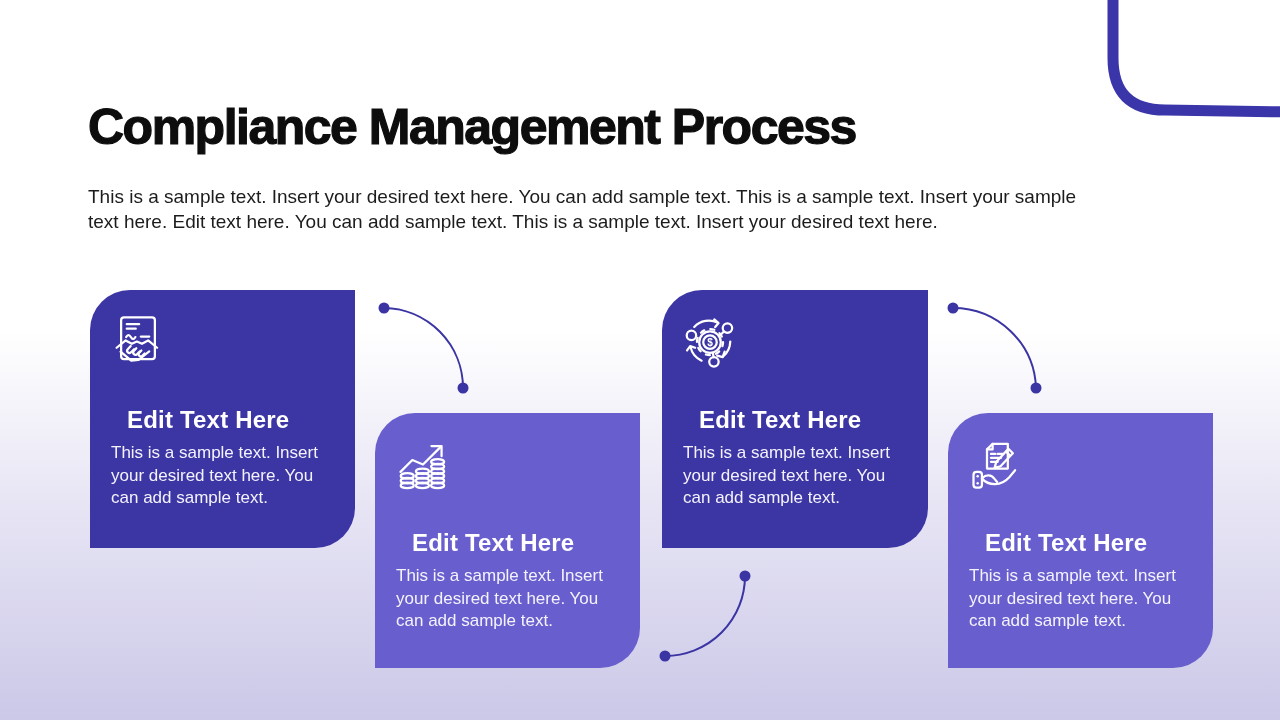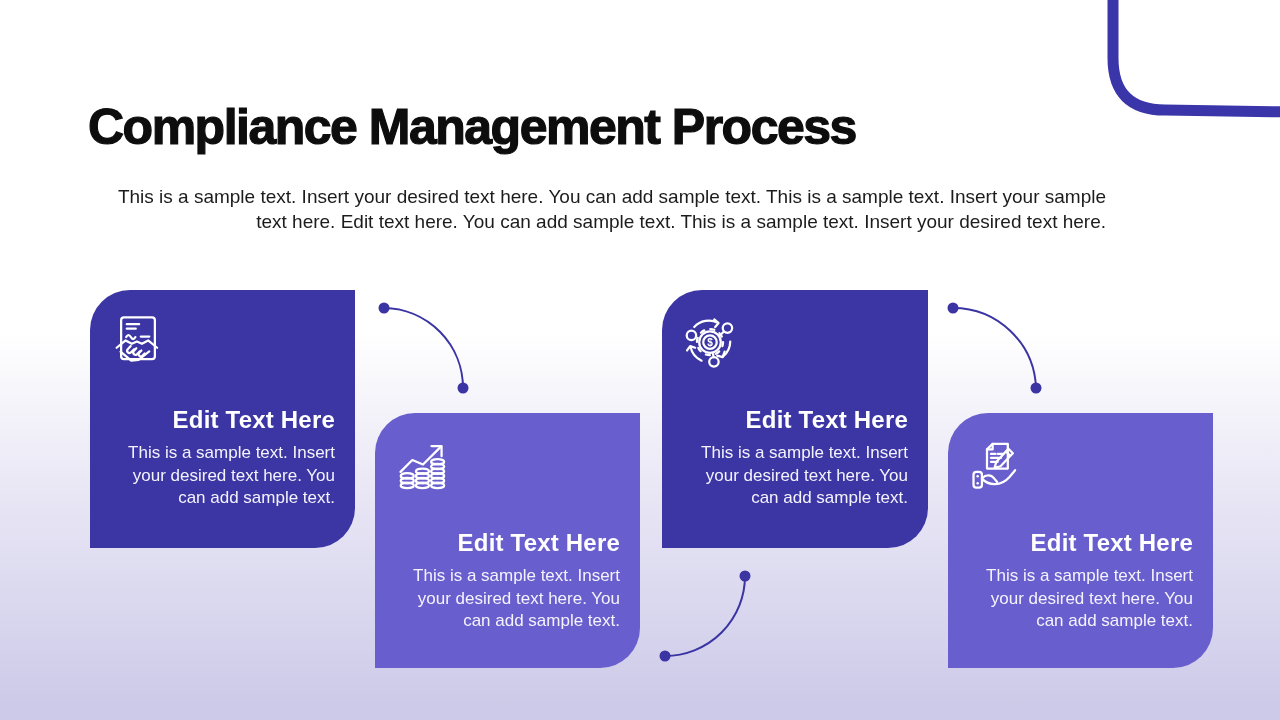--- a/index.html
+++ b/index.html
@@ -1,21 +1,21 @@
 <!DOCTYPE html>
 <html><head>
 <meta charset="utf-8">
 <style>
   html,body{margin:0;padding:0;}
   body{
     width:1280px;height:720px;overflow:hidden;position:relative;
     font-family:"Liberation Sans",sans-serif;
     background:linear-gradient(180deg,#ffffff 0%,#ffffff 46%,#e9e7f5 68%,#cbc8e8 100%);
   }
-  .slide{position:absolute;inset:0;text-align:right;}
+  .slide{position:absolute;inset:0;}
 
   
   .corner-frame{position:absolute;top:0;right:0;width:200px;height:130px;}
 
   
   .title{
     position:absolute;left:88px;top:98px;margin:0;
     font-size:50px;font-weight:bold;letter-spacing:-1.5px;color:#0d0d0d;
     -webkit-text-stroke:1.2px #0d0d0d;white-space:nowrap;
   }
@@ -38,21 +38,21 @@
   .card.light{background:#685ecd;}
   .card.pos1{left:90px;top:290px;}
   .card.pos2{left:375px;top:413px;height:255px;}
   .card.pos3{left:662px;top:290px;width:266px;}
   .card.pos4{left:948px;top:413px;height:255px;}
   .card-icon{display:block;width:54px;height:54px;}
   .card-icon svg{width:100%;height:100%;}
   .card-icon svg *{fill:none;stroke:#ffffff;stroke-width:2;stroke-linecap:round;stroke-linejoin:round;}
   .card-icon svg text{fill:#ffffff;stroke:none;font-family:"Liberation Sans",sans-serif;font-weight:bold;}
   .card-icon svg .dotfill{fill:#ffffff;stroke:none;}
-  .card-heading{margin:38px 0 0;font-size:24px;font-weight:bold;letter-spacing:.2px;}
+  .card-heading{margin:38px 16px 0;font-size:24px;font-weight:bold;letter-spacing:.2px;}
   .card-body{margin:8px 0 0;font-size:17px;line-height:22.5px;color:#f4f3fc;}
 </style>
 </head>
 <body>
 
 <div class="slide">
 
   <svg class="corner-frame" viewBox="0 0 200 130" aria-hidden="true">
     <path d="M33 -10 V 58 Q 33 110 85 110 L 210 112" fill="none" stroke="#3a35a8" stroke-width="11"></path>
   </svg>

